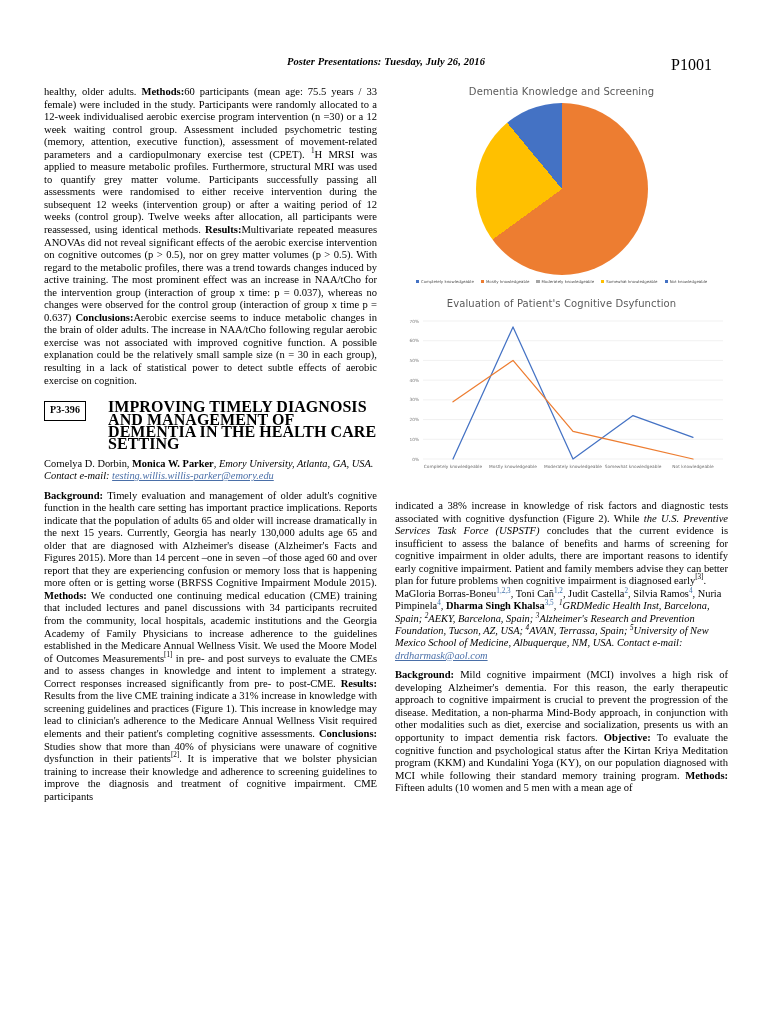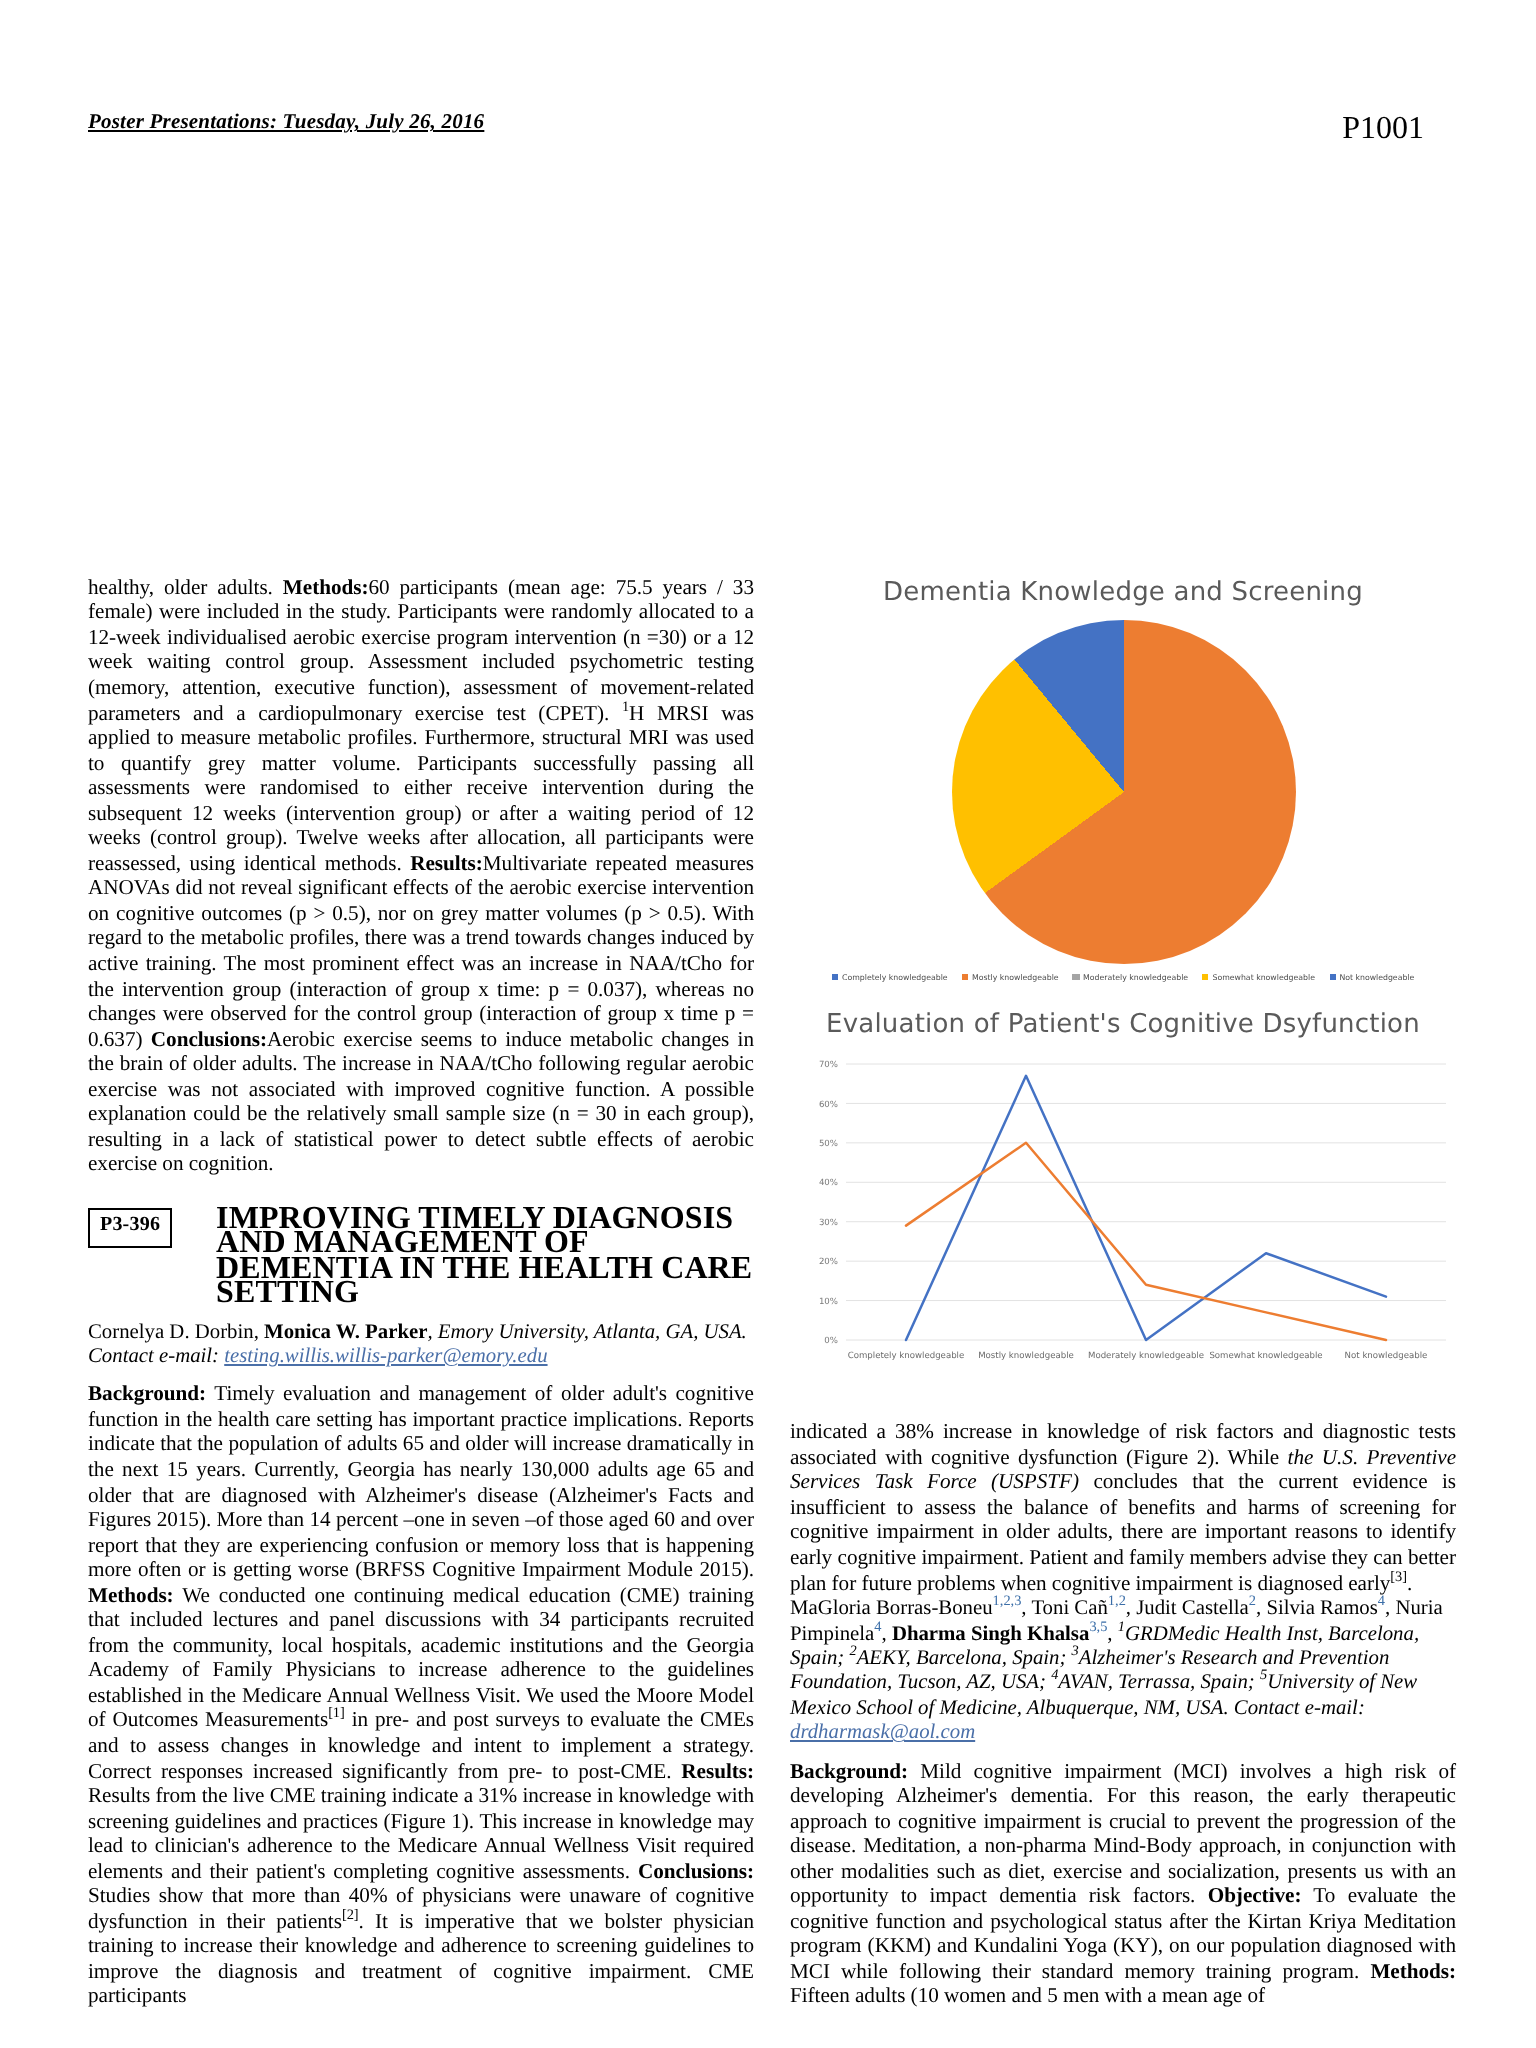--- a/index.html
+++ b/index.html
@@ -18,41 +18,39 @@
 
   
   .running-head {
     position: absolute;
     top: 56px; left: 44px; right: 40px;
     height: 16px;
     font-size: 10.5px;
   }
   .rh-center {
     position: absolute; left: 0; right: 0;
-    text-align: left;
+    text-align: center;
     font-style: italic;
     font-weight: 700;
     letter-spacing: .1px;
-    text-decoration: underline;
   }
   .rh-right {
     position: absolute; right: 16px; top: 0;
     font-size: 16px;
   }
 
   
   .columns {
     position: absolute;
     top: 86px;
     left: 44px;
     width: 684px;
     height: 920px;
     display: flex;
     gap: 18px;
-    align-items: flex-end;
   }
   .col { width: 333px; position: relative; }
 
   p.body, div.body {
     font-size: 10.6px;
     line-height: 12.55px;
     text-align: justify;
     text-justify: inter-word;
     margin: 0 0 0 0;
     hyphens: none;
@@ -97,21 +95,21 @@
     margin-bottom: 7px;
     text-align: left;
   }
 
   
   .figure { width: 333px; margin: 0 0 14px 0; position: relative; }
 
   .fig-title {
     text-align: center;
     font-family: "DejaVu Sans", "Liberation Sans", sans-serif;
-    font-size: 13px;
+    font-size: 10px;
     color: #5a5a5a;
     margin-bottom: 2px;
     letter-spacing: .1px;
   }
 
   
   .pie-wrap { height: 178px; position: relative; }
   .pie {
     position: absolute;
     left: 50%;

